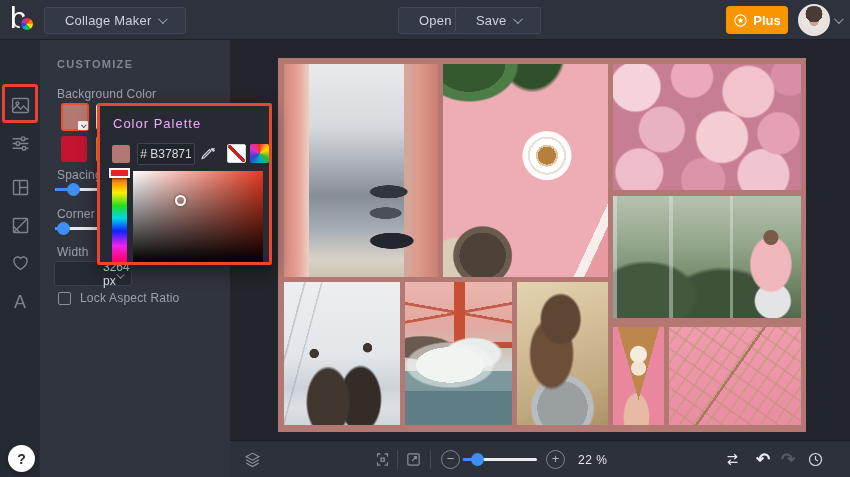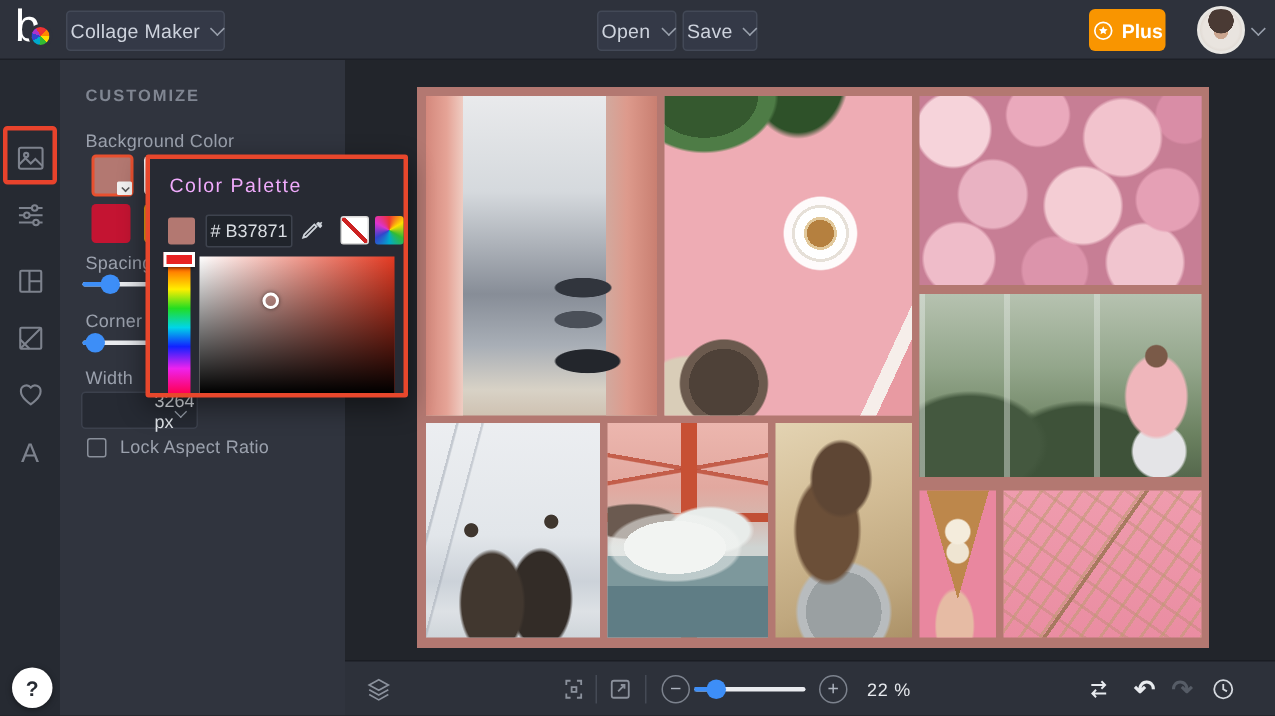--- a/index.html
+++ b/index.html
@@ -10,27 +10,27 @@
   
   .topbar { position:absolute; left:0; top:0; width:850px; height:40px; background:#2e323c;
             border-bottom:1px solid #1c1f26; z-index:30; }
   .logo { position:absolute; left:10px; top:3px; width:32px; height:34px; }
   .logo .b { position:absolute; left:0; top:-2px; font-size:30px; font-weight:300; color:#fff; }
   .logo .wheel { position:absolute; left:9px; top:13px; width:16px; height:16px; border-radius:50%;
     background:conic-gradient(#e33 0 12%, #f80 12% 25%, #fd0 25% 38%, #3b3 38% 52%, #0ac 52% 66%, #34c 66% 80%, #a3c 80% 92%, #e33 92%);
     border:2px solid #2e323c; }
   .tb-btn { position:absolute; top:7px; height:27px; background:#343947; border:1px solid #434957;
             border-radius:3px; color:#ced3dd; font-size:13px; display:flex; align-items:center;
-            padding:0 2px; gap:7px; letter-spacing:.2px; }
+            padding:0 20px; gap:7px; letter-spacing:.2px; }
   .chev { width:7px; height:7px; border-right:1.5px solid #9aa1ad; border-bottom:1.5px solid #9aa1ad;
           transform:rotate(45deg) translateY(-2px); display:inline-block; }
   #btn-appmenu { left:44px; }
   #btn-open { left:398px; }
   #btn-save { left:455px; }
-  .plus-btn { position:absolute; left:726px; top:6px; width:51px; height:28px; background:#f99500;
+  .plus-btn { position:absolute; left:726px; top:6px; width:62px; height:28px; background:#f99500;
               border-radius:4px; color:#fff; font-size:13px; font-weight:bold; display:flex;
               align-items:center; justify-content:center; gap:5px; }
   .plus-btn svg { width:15px; height:15px; }
   .avatar { position:absolute; left:798px; top:4px; width:32px; height:32px; border-radius:50%;
             border:2px solid #e8e6e2;
             background: radial-gradient(circle at 50% 28%, #4a3a34 0 34%, transparent 35%),
                         radial-gradient(circle at 50% 55%, #caa58f 0 22%, transparent 23%),
                         radial-gradient(circle, #e9e4df 0 60%, #cfc4ba 100%); }
   .avatar-chev { position:absolute; left:834px; top:17px; }
 

